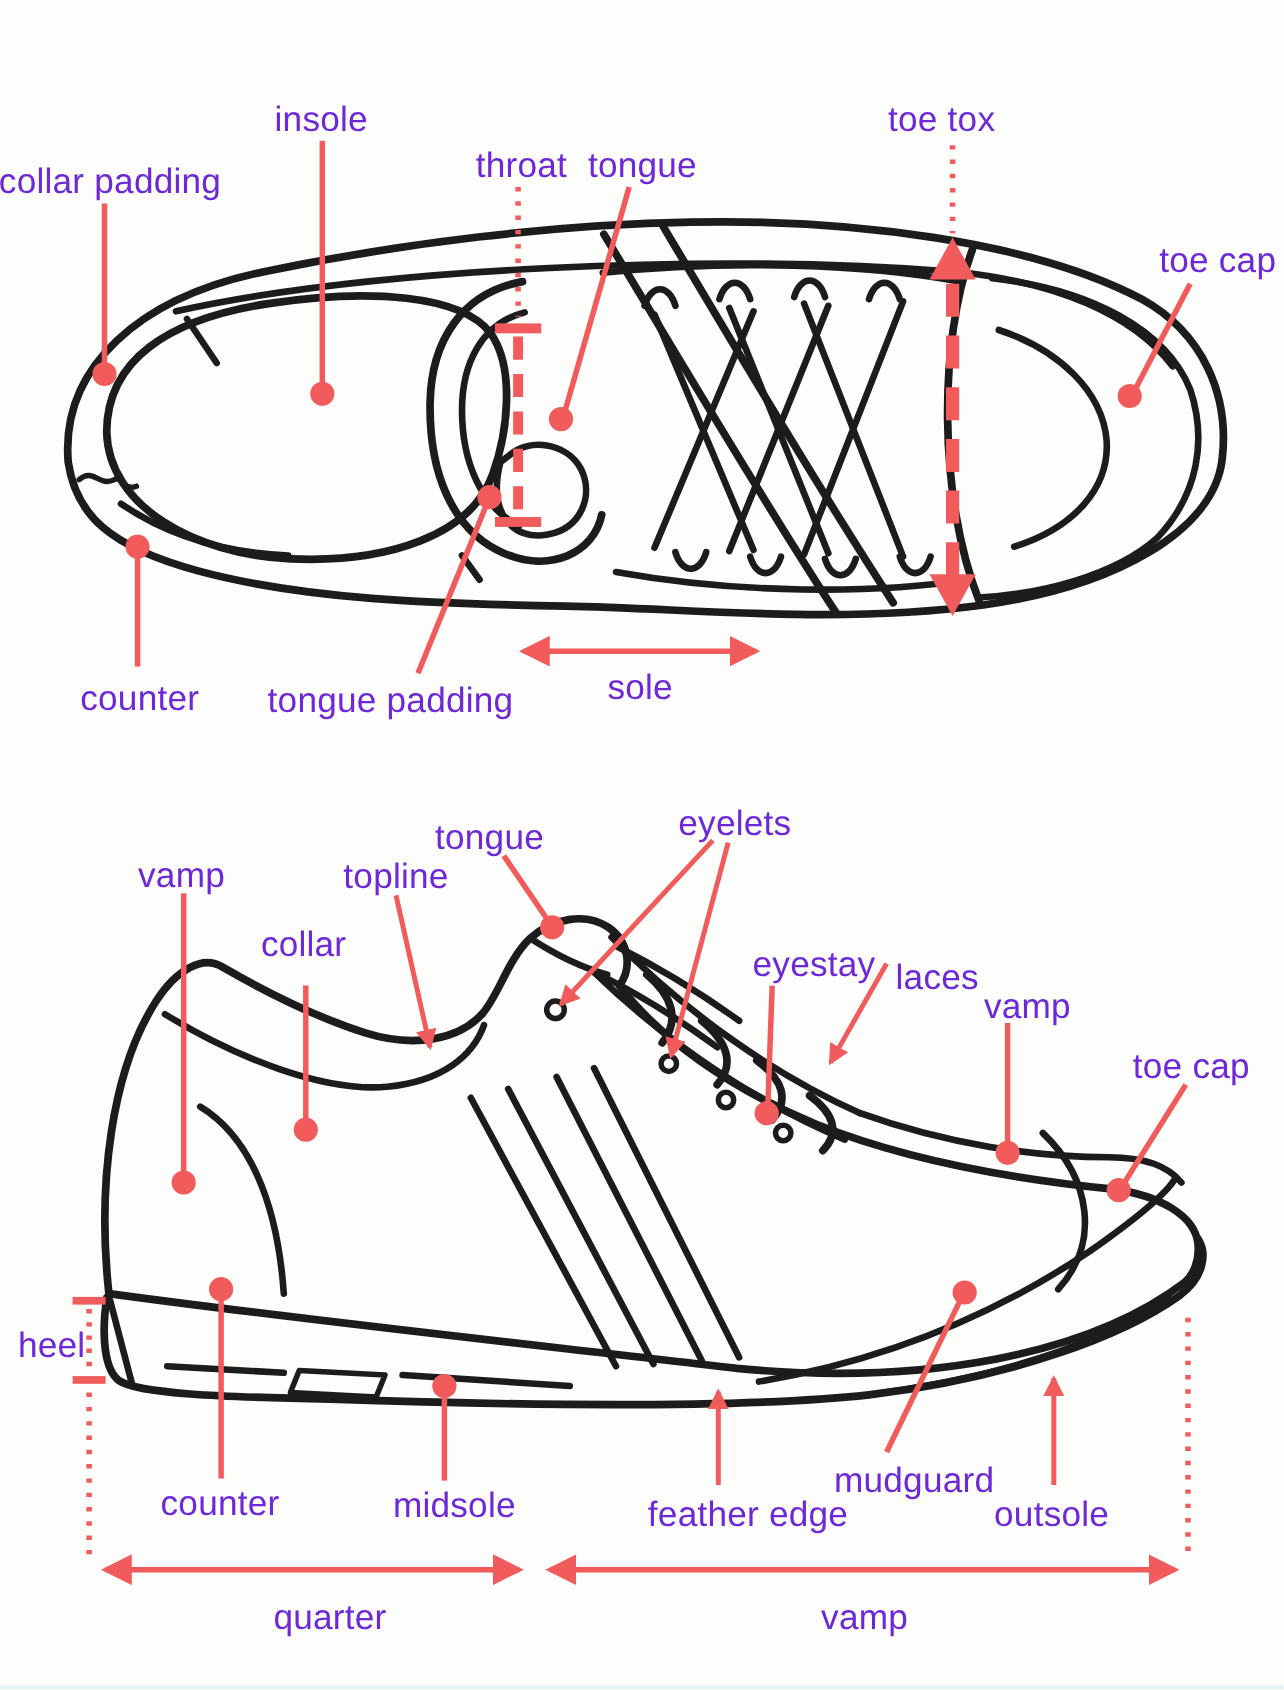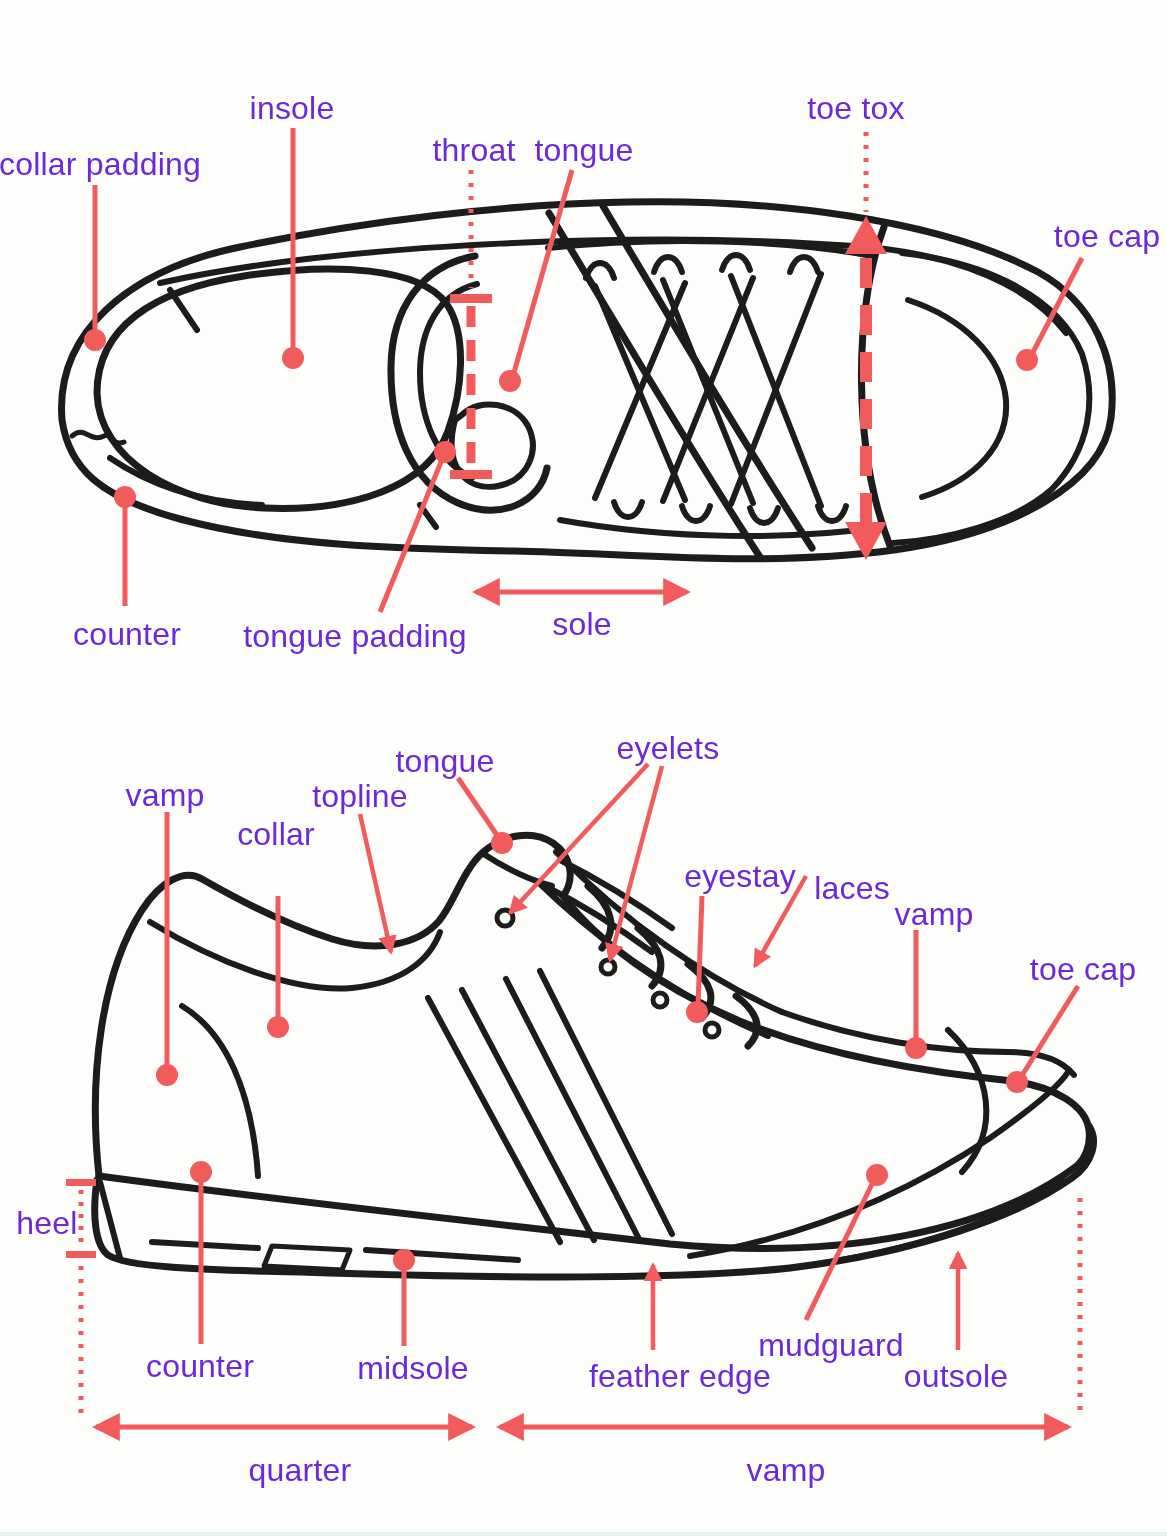--- a/index.html
+++ b/index.html
@@ -215,21 +215,21 @@
   <div class="lbl" style="left:856px;top:90px;">toe tox</div>
   <div class="lbl" style="left:1107px;top:218px;">toe cap</div>
   <div class="lbl" style="left:127px;top:616px;">counter</div>
   <div class="lbl" style="left:315px;top:618px;margin-left:40px;">tongue padding</div>
   <div class="lbl" style="left:582px;top:606px;">sole</div>
 
   <div class="lbl" style="left:445px;top:743px;">tongue</div>
   <div class="lbl" style="left:668px;top:730px;">eyelets</div>
   <div class="lbl" style="left:360px;top:778px;">topline</div>
   <div class="lbl" style="left:165px;top:777px;">vamp</div>
-  <div class="lbl" style="left:276px;top:816px;">collar</div>
+  <div class="lbl" style="left:276px;top:840px;">collar</div>
   <div class="lbl" style="left:696px;top:858px;margin-left:44px;">eyestay</div>
   <div class="lbl" style="left:852px;top:842px;margin-top:28px;">laces</div>
   <div class="lbl" style="left:934px;top:896px;">vamp</div>
   <div class="lbl" style="left:1083px;top:951px;">toe cap</div>
   <div class="lbl" style="left:47px;top:1205px;">heel</div>
   <div class="lbl" style="left:200px;top:1348px;">counter</div>
   <div class="lbl" style="left:413px;top:1350px;">midsole</div>
   <div class="lbl" style="left:680px;top:1358px;">feather edge</div>
   <div class="lbl" style="left:831px;top:1327px;">mudguard</div>
   <div class="lbl" style="left:956px;top:1358px;">outsole</div>

